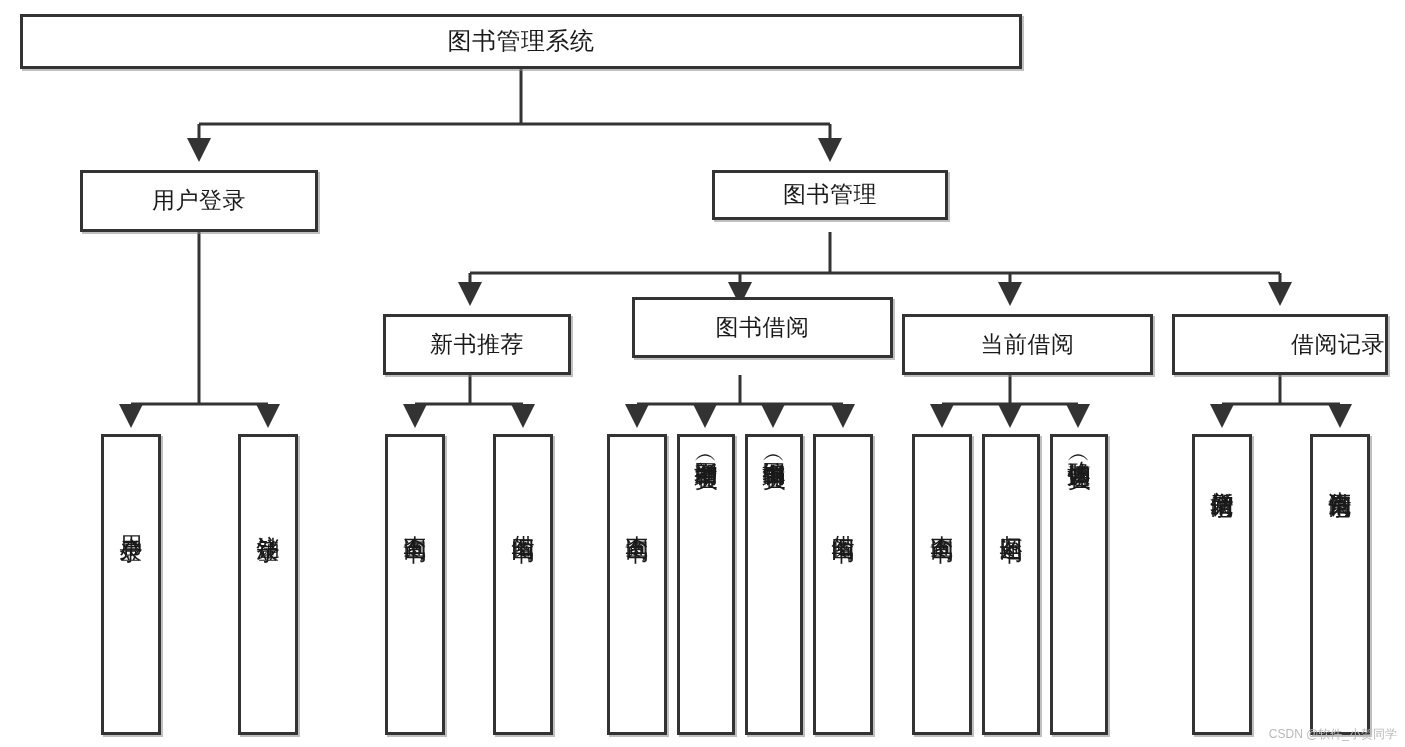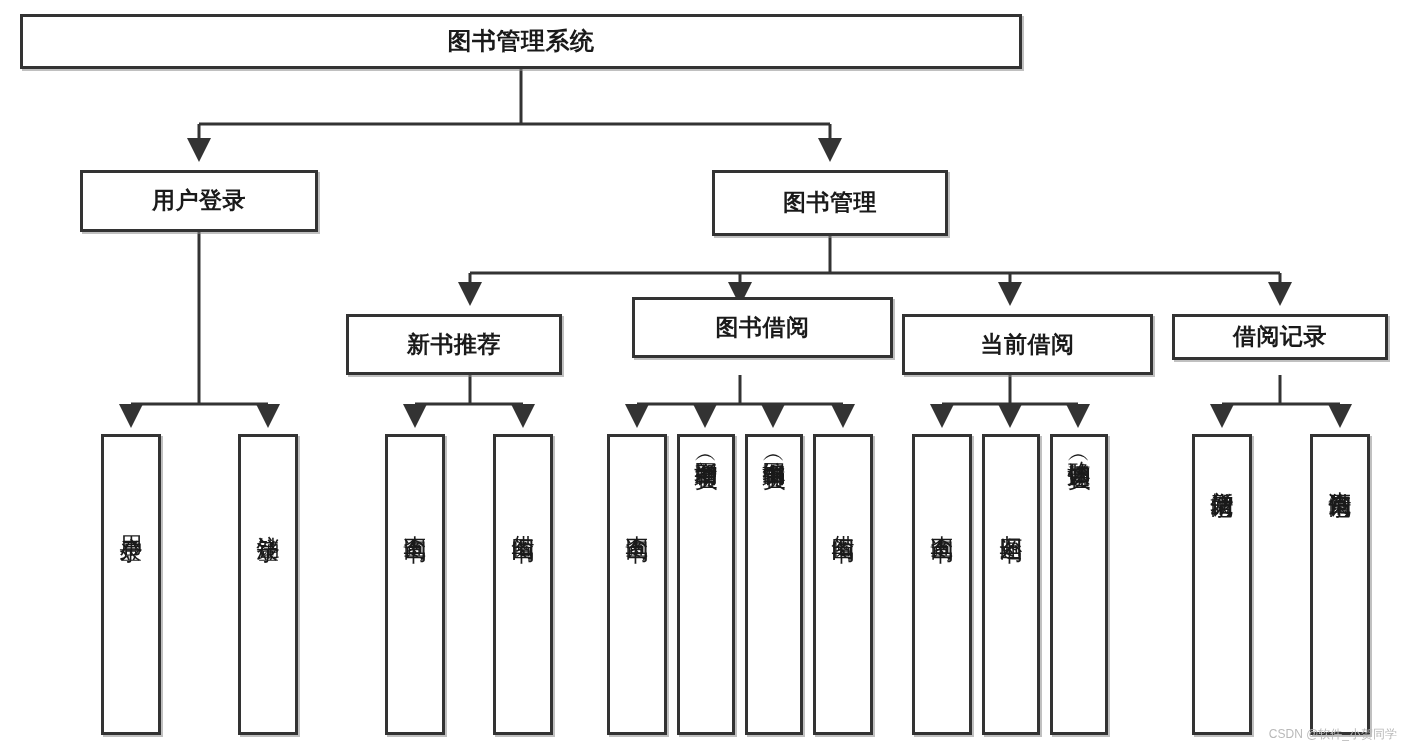--- a/index.html
+++ b/index.html
@@ -40,21 +40,20 @@
   .node-label {
     display: block;
     text-align: center;
     line-height: 1.12;
     letter-spacing: 0.5px;
   }
   
   .node.h .node-label {
     font-size: 23px;
     white-space: nowrap;
-    font-weight: bold;
   }
   .node.root .node-label { font-size: 24px; }
 
   
   .node.v {
     align-items: flex-start;
     justify-content: center;
     padding-top: 6px;
   }
   .node.v .node-label {
@@ -135,34 +134,34 @@
     </g>
   </svg>
 
   <div class="node h root" style="left:20px; top:14px; width:1002px; height:55px;">
     <span class="node-label">图书管理系统</span>
   </div>
 
   <div class="node h" style="left:80px; top:170px; width:238px; height:62px;">
     <span class="node-label">用户登录</span>
   </div>
-  <div class="node h" style="left:712px; top:170px; width:236px; height:66px;">
+  <div class="node h" style="left:712px; top:170px; width:236px; height:50px;">
     <span class="node-label">图书管理</span>
   </div>
 
-  <div class="node h" style="left:346px; top:314px; width:216px; height:61px;">
+  <div class="node h" style="left:383px; top:314px; width:188px; height:61px;">
     <span class="node-label">新书推荐</span>
   </div>
   <div class="node h" style="left:632px; top:297px; width:261px; height:61px;">
     <span class="node-label">图书借阅</span>
   </div>
   <div class="node h" style="left:902px; top:314px; width:251px; height:61px;">
     <span class="node-label">当前借阅</span>
   </div>
-  <div class="node h" style="left:1172px; top:314px; width:216px; height:46px;">
+  <div class="node h" style="left:1172px; top:314px; width:216px; height:61px;justify-content:flex-end;">
     <span class="node-label">借阅记录</span>
   </div>
 
   <div class="node v" style="left:101px; top:434px; width:60px; height:301px; padding-top:80px;">
     <span class="node-label">用户登录</span>
   </div>
   <div class="node v" style="left:238px; top:434px; width:60px; height:301px; padding-top:80px;">
     <span class="node-label">注销登录</span>
   </div>
 

